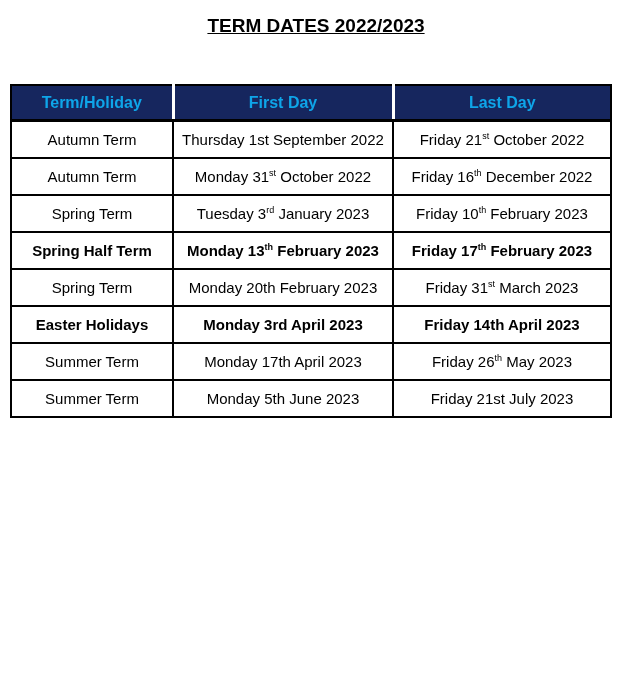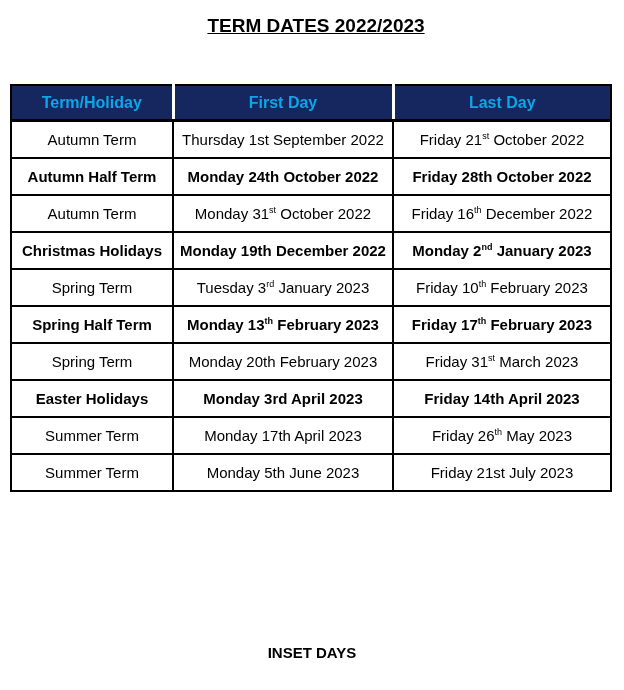--- a/index.html
+++ b/index.html
@@ -88,34 +88,24 @@
       <th>First Day</th>
       <th>Last Day</th>
     </tr>
   </thead>
   <tbody>
       <tr>
         <td>Autumn Term</td>
         <td>Thursday 1st September 2022</td>
         <td>Friday 21<sup>st</sup> October 2022</td>
       </tr>
-      <tr class="bold">
-        <td>Autumn Half Term</td>
-        <td>Monday 24th October 2022</td>
-        <td>Friday 28th October 2022</td>
-      </tr>
       <tr>
         <td>Autumn Term</td>
         <td>Monday 31<sup>st</sup> October 2022</td>
         <td>Friday 16<sup>th</sup> December 2022</td>
-      </tr>
-      <tr class="bold">
-        <td>Christmas Holidays</td>
-        <td>Monday 19th December 2022</td>
-        <td>Monday 2<sup>nd</sup> January 2023</td>
       </tr>
       <tr>
         <td>Spring Term</td>
         <td>Tuesday 3<sup>rd</sup> January 2023</td>
         <td>Friday 10<sup>th</sup> February 2023</td>
       </tr>
       <tr class="bold">
         <td>Spring Half Term</td>
         <td>Monday 13<sup>th</sup> February 2023</td>
         <td>Friday 17<sup>th</sup> February 2023</td>
@@ -137,14 +127,13 @@
       </tr>
       <tr>
         <td>Summer Term</td>
         <td>Monday 5th June 2023</td>
         <td>Friday 21st July 2023</td>
       </tr>
     </tbody>
 </table>
 
 <div class="footer-note">
-  <div>INSET DAYS</div>
 </div>
 
 </body></html>

